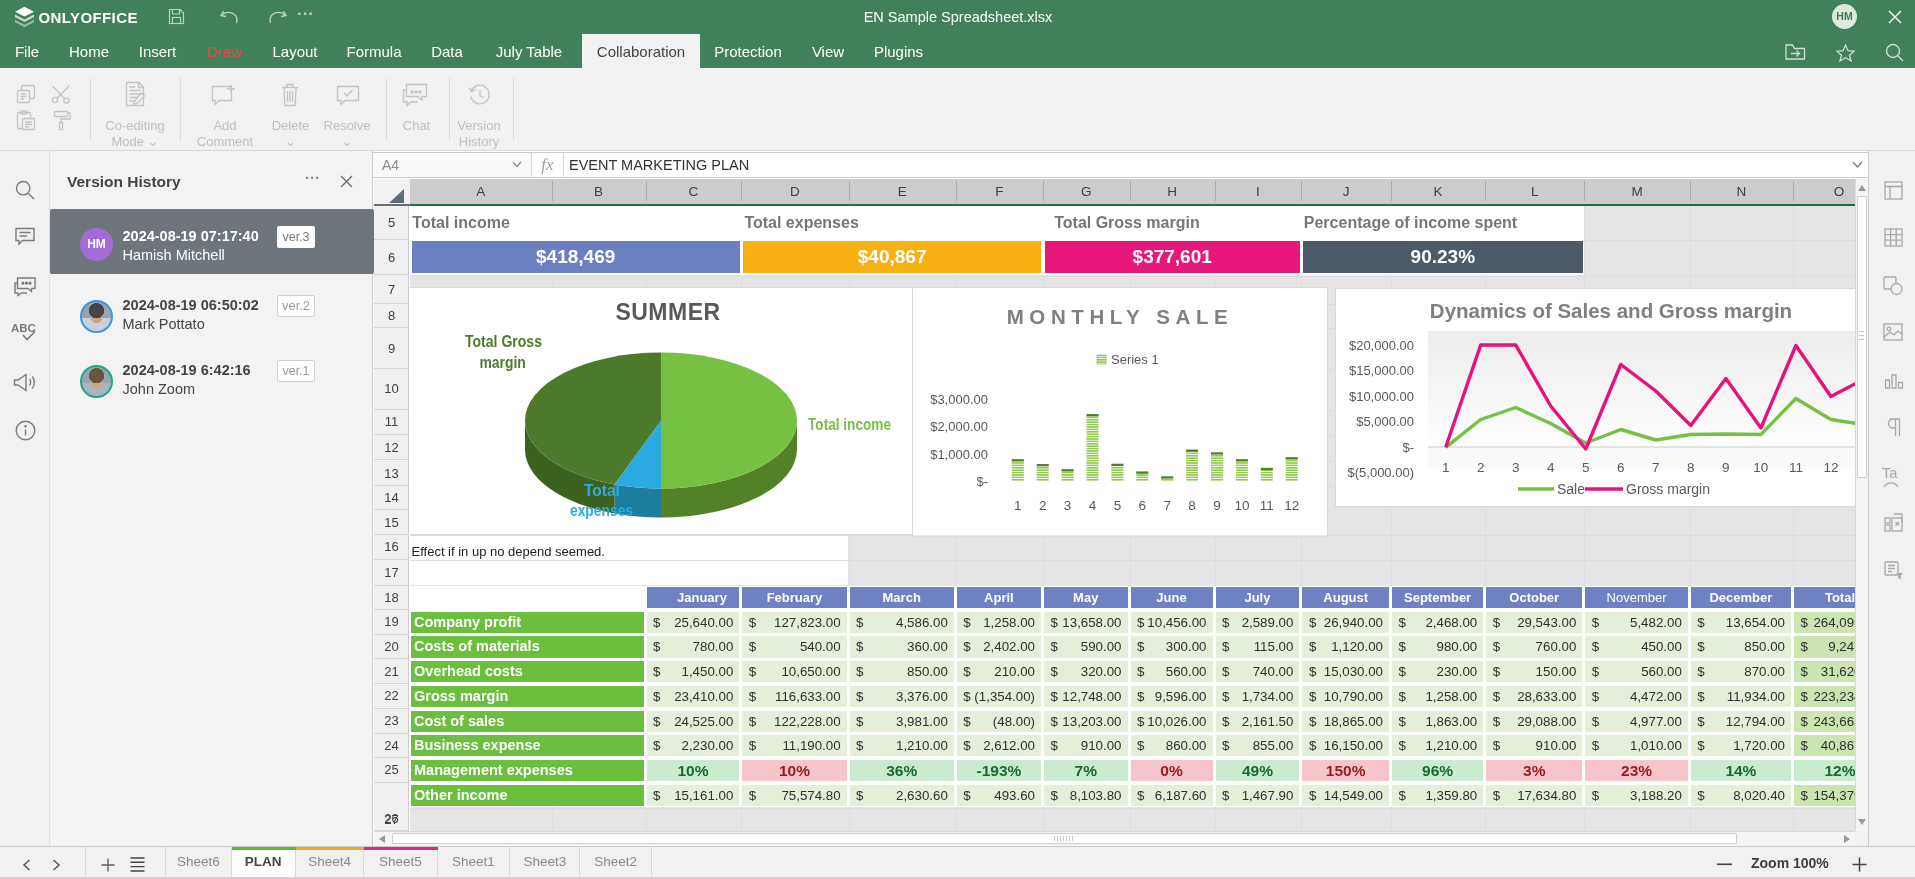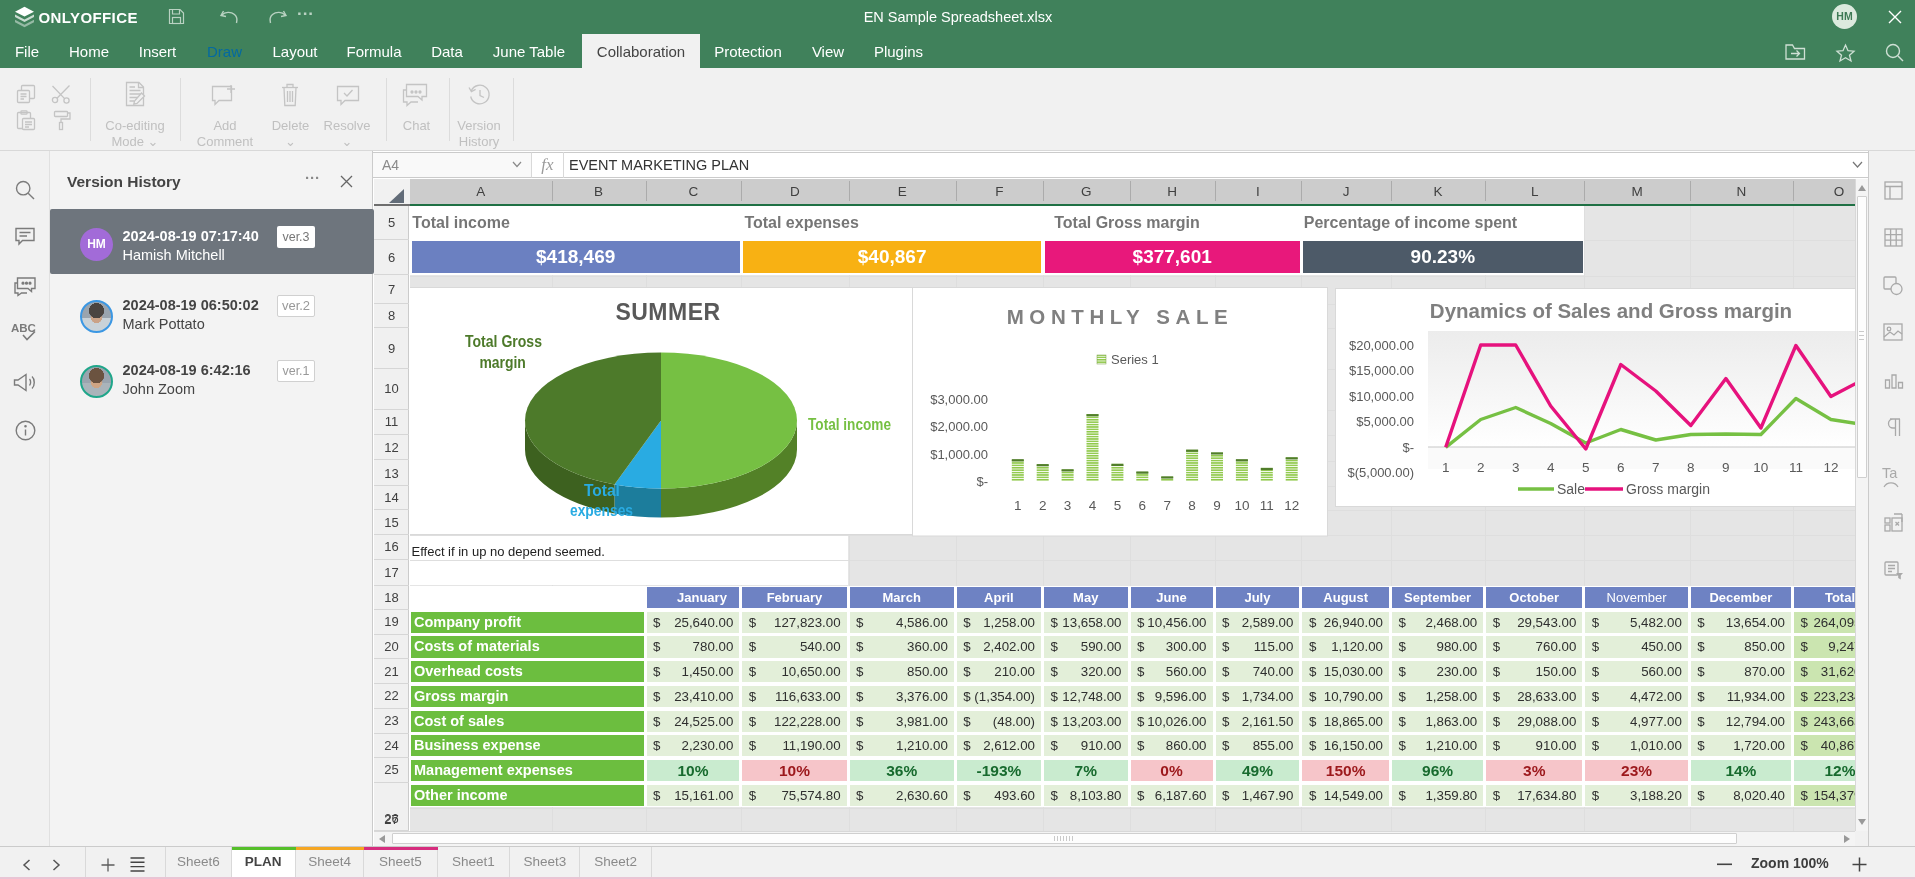--- a/index.html
+++ b/index.html
@@ -28,25 +28,25 @@
 <div style="position:absolute;left:297px;top:4px;font-size:17px;color:#b9d2c2;font-weight:bold;white-space:nowrap;">···</div>
 <div style="position:absolute;left:958px;top:8.5px;width:400px;margin-left:-200px;text-align:center;font-size:14.5px;color:#fff;font-weight:normal;white-space:nowrap;">EN Sample Spreadsheet.xlsx</div>
 <div style="position:absolute;left:1832px;top:4px;width:25px;height:25px;border-radius:50%;background:#dceade;text-align:center;line-height:25px;font-size:10.5px;font-weight:bold;color:#3e7a55;">HM</div>
 <svg style="left:1888px;top:9.5px" width="14" height="14" viewBox="0 0 14 14" stroke="#fff" stroke-width="1.4">
     <path d="M1 1 L13 13 M13 1 L1 13"></path>
   </svg>
 <div style="position:absolute;left:582px;top:33.5px;width:118px;height:34.5px;background:#f1f1f1;"></div>
 <div style="position:absolute;left:27px;top:43px;width:400px;margin-left:-200px;text-align:center;font-size:15px;color:#fff;font-weight:normal;white-space:nowrap;">File</div>
 <div style="position:absolute;left:89px;top:43px;width:400px;margin-left:-200px;text-align:center;font-size:15px;color:#fff;font-weight:normal;white-space:nowrap;">Home</div>
 <div style="position:absolute;left:157.5px;top:43px;width:400px;margin-left:-200px;text-align:center;font-size:15px;color:#fff;font-weight:normal;white-space:nowrap;">Insert</div>
-<div style="position:absolute;left:224.5px;top:43px;width:400px;margin-left:-200px;text-align:center;font-size:15px;color:#0369a1;font-weight:normal;white-space:nowrap;">Draw</div>
+<div style="position:absolute;left:224.5px;top:43px;width:400px;margin-left:-200px;text-align:center;font-size:15px;color:#ef4444;font-weight:normal;white-space:nowrap;">Draw</div>
 <div style="position:absolute;left:295px;top:43px;width:400px;margin-left:-200px;text-align:center;font-size:15px;color:#fff;font-weight:normal;white-space:nowrap;">Layout</div>
 <div style="position:absolute;left:374px;top:43px;width:400px;margin-left:-200px;text-align:center;font-size:15px;color:#fff;font-weight:normal;white-space:nowrap;">Formula</div>
 <div style="position:absolute;left:447px;top:43px;width:400px;margin-left:-200px;text-align:center;font-size:15px;color:#fff;font-weight:normal;white-space:nowrap;">Data</div>
-<div style="position:absolute;left:529px;top:43px;width:400px;margin-left:-200px;text-align:center;font-size:15px;color:#fff;font-weight:normal;white-space:nowrap;">June Table</div>
+<div style="position:absolute;left:529px;top:43px;width:400px;margin-left:-200px;text-align:center;font-size:15px;color:#fff;font-weight:normal;white-space:nowrap;">July Table</div>
 <div style="position:absolute;left:641px;top:43px;width:400px;margin-left:-200px;text-align:center;font-size:15px;color:#444;font-weight:normal;white-space:nowrap;">Collaboration</div>
 <div style="position:absolute;left:748px;top:43px;width:400px;margin-left:-200px;text-align:center;font-size:15px;color:#fff;font-weight:normal;white-space:nowrap;">Protection</div>
 <div style="position:absolute;left:828px;top:43px;width:400px;margin-left:-200px;text-align:center;font-size:15px;color:#fff;font-weight:normal;white-space:nowrap;">View</div>
 <div style="position:absolute;left:898.5px;top:43px;width:400px;margin-left:-200px;text-align:center;font-size:15px;color:#fff;font-weight:normal;white-space:nowrap;">Plugins</div>
 <svg style="left:1785px;top:43px" width="21" height="18" viewBox="0 0 21 18" fill="none" stroke="#cfe0d5" stroke-width="1.3">
     <path d="M1 3.5 V16 H19.5 V5.5 H9.5 L7.5 2 H1 Z"></path>
     <path d="M6 10.5 H14 M11.5 7.5 L14.5 10.5 L11.5 13.5"></path>
   </svg>
 <svg style="left:1836px;top:44px" width="19" height="18" viewBox="0 0 19 18" fill="none" stroke="#cfe0d5" stroke-width="1.3">
     <path d="M9.5 1 L12 6.7 L18 7.2 L13.5 11.2 L15 17 L9.5 13.8 L4 17 L5.5 11.2 L1 7.2 L7 6.7 Z"></path>

